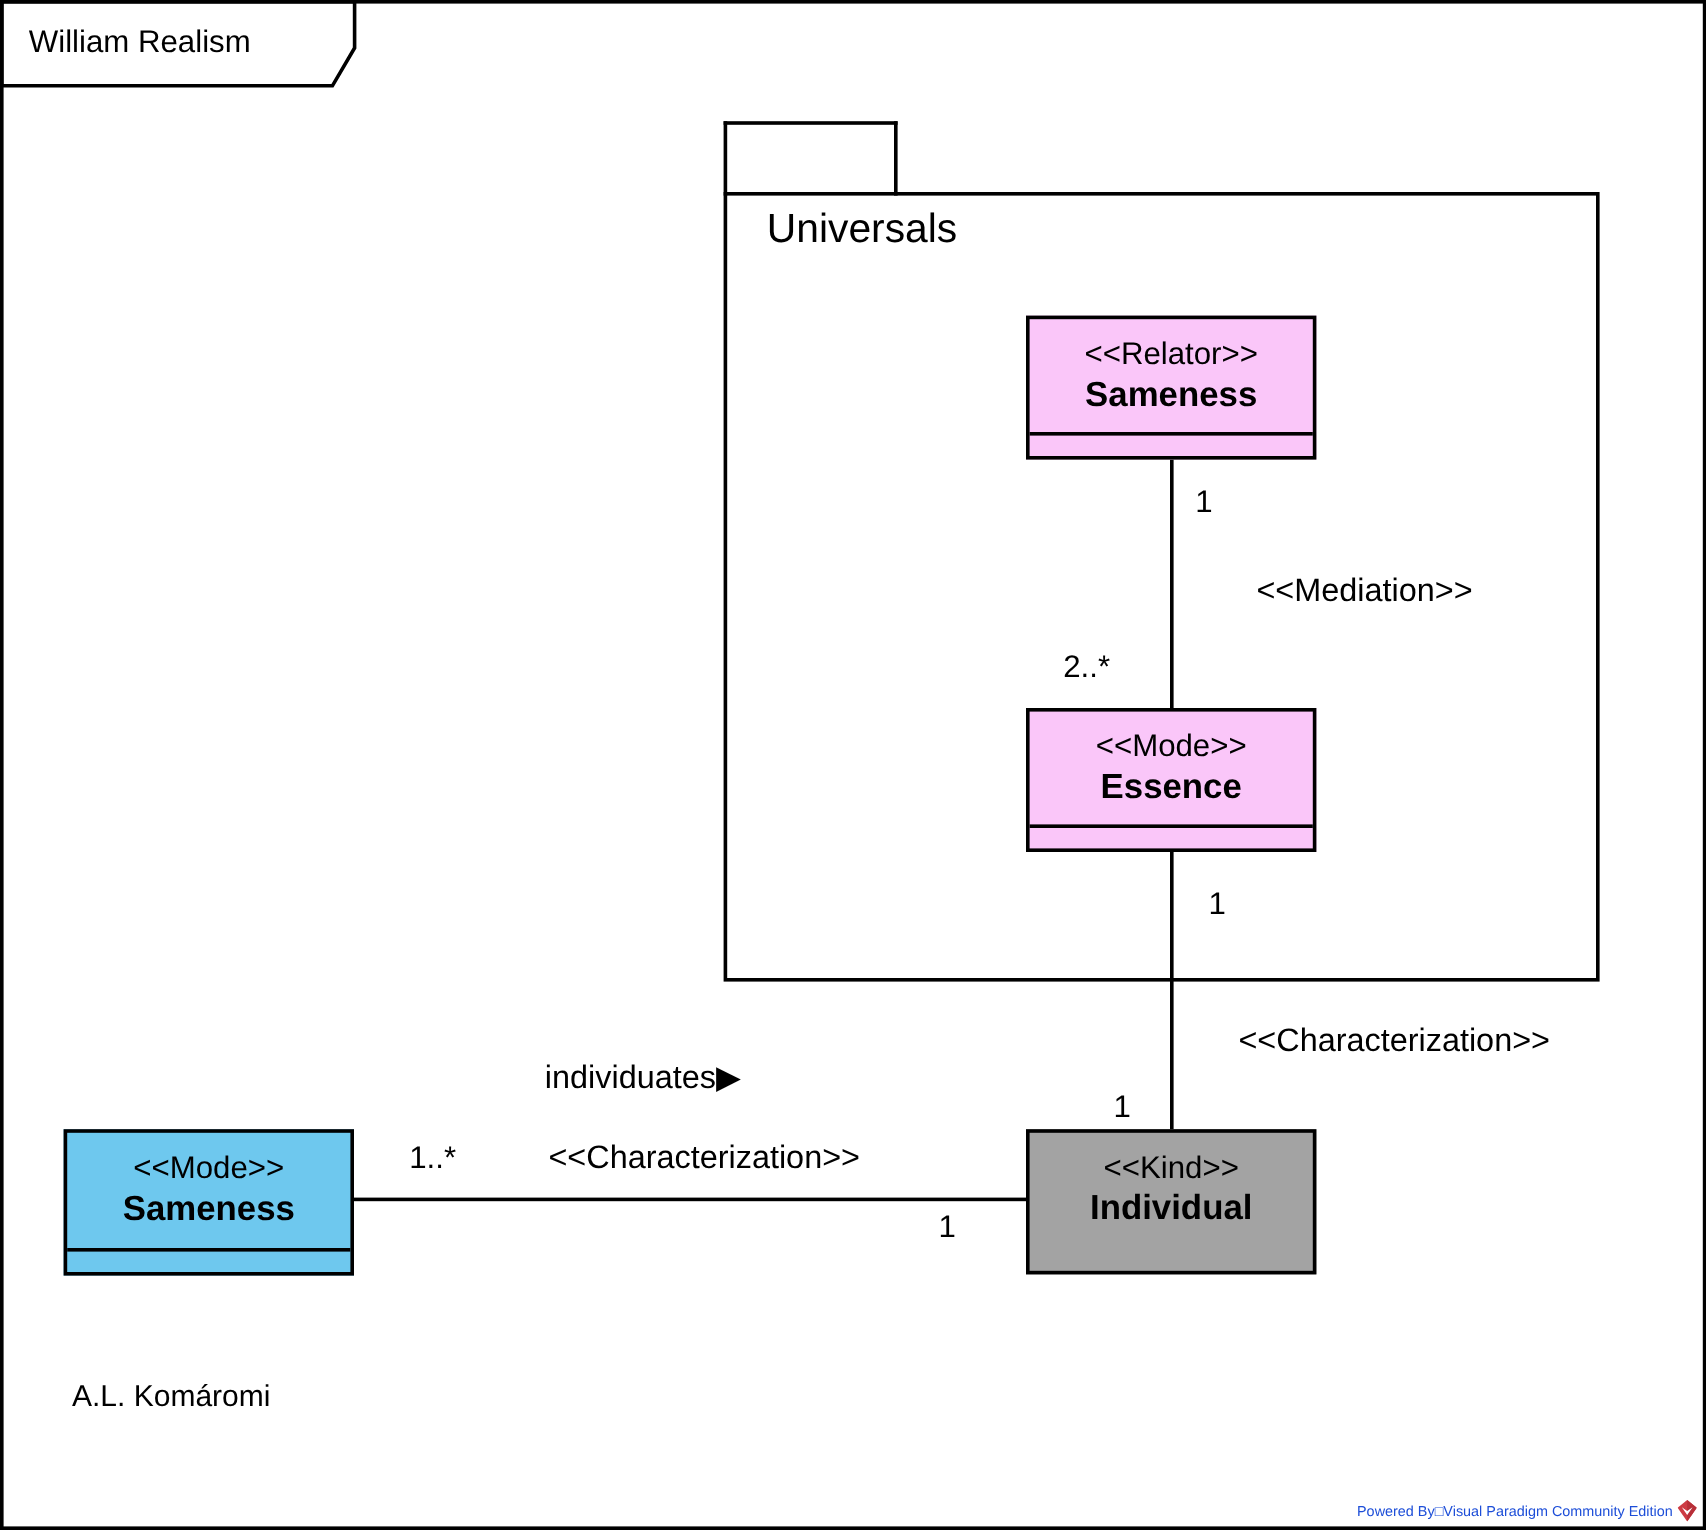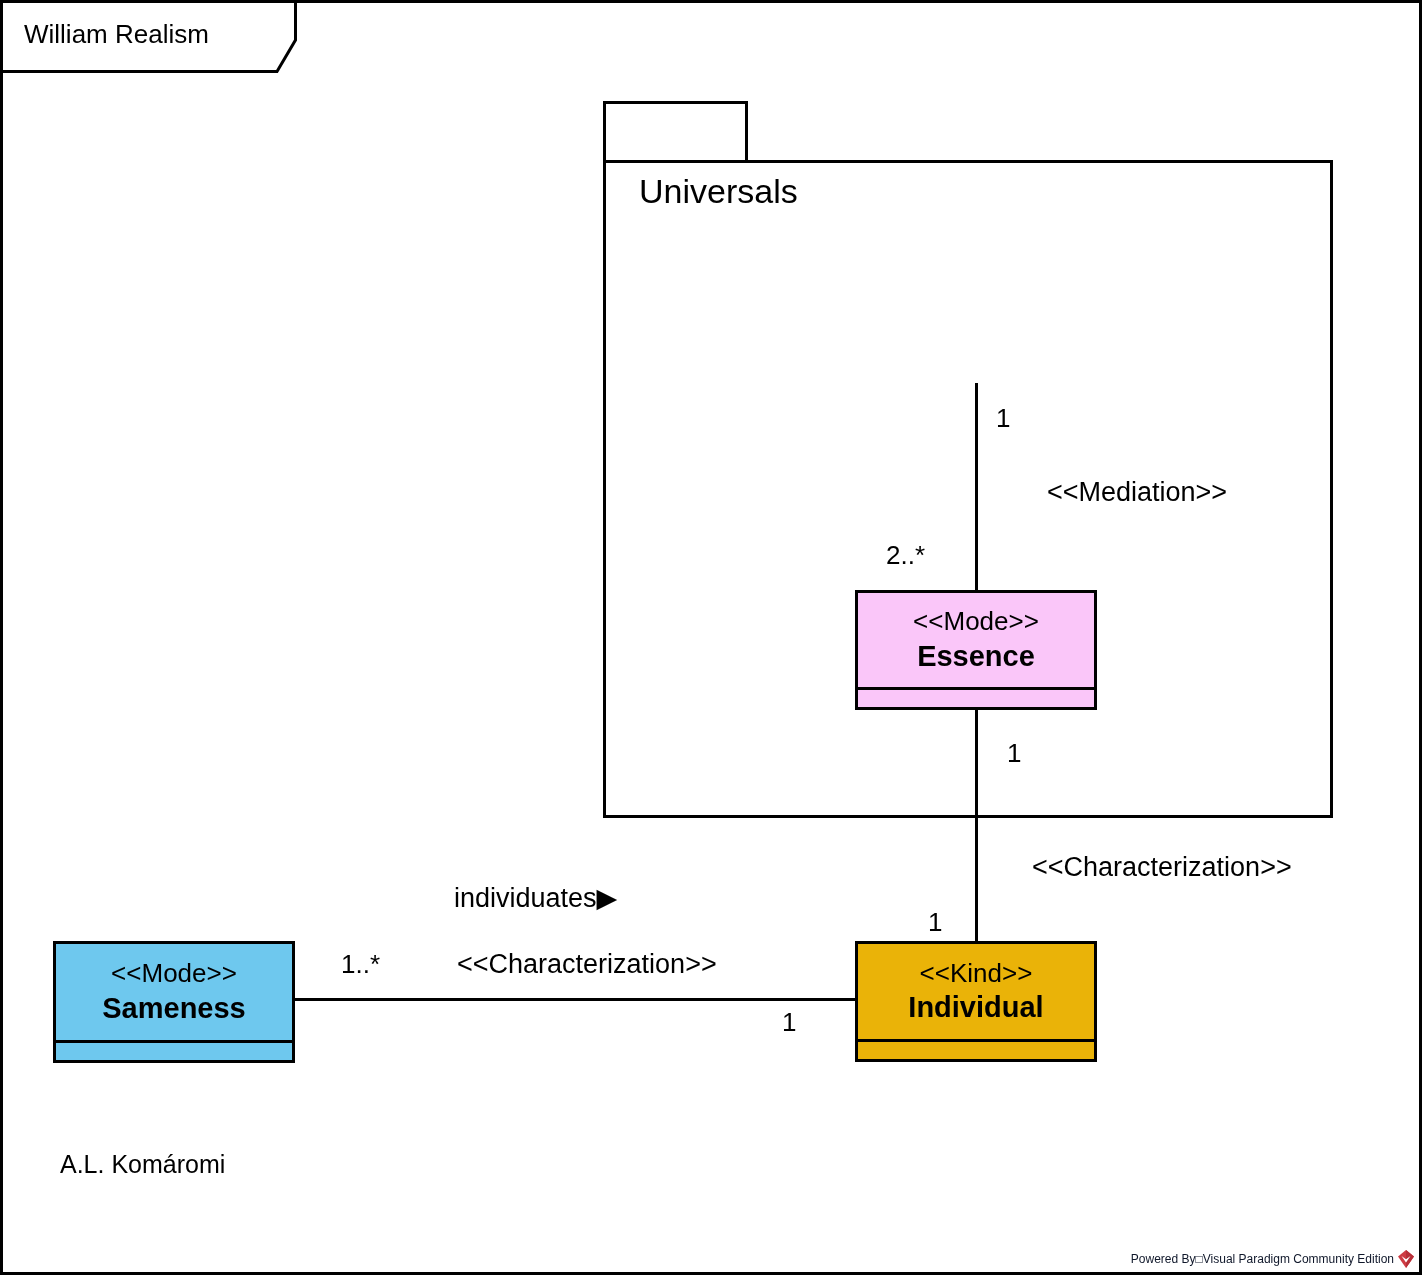--- a/index.html
+++ b/index.html
@@ -71,46 +71,53 @@
   .lbl-char-l-mult1   { left: 341px;  top: 949px; }
   .lbl-char-left      { left: 457px;  top: 949px; font-size: 27px; }
   .lbl-char-l-mult2   { left: 782px;  top: 1007px; }
   .signature {
     position: absolute; left: 60px; top: 1150px;
     font-size: 25px; white-space: nowrap;
   }
   .watermark {
     position: absolute; right: 8px; bottom: 7px;
     display: flex; align-items: center; gap: 4px;
-    font-size: 12px; color: #0f172a; white-space: nowrap;
+    font-size: 12px; color: #1d4ed8; white-space: nowrap;
   }
 </style>
 </head>
 <body>
 
 <div class="canvas">
 
   <div class="vline line-mediation"></div>
   <div class="vline line-char-right"></div>
   <div class="hline line-accident"></div>
 
   <div class="pkg-tab"></div>
   <div class="pkg-body"></div>
   <div class="pkg-label">Universals</div>
 
+  <div class="uml-class box-sameness" style="background-color: rgb(250, 198, 249);">
+    <div class="header">
+      <div class="stereotype">&lt;&lt;Relator&gt;&gt;</div>
+      <div class="classname">Sameness</div>
+    </div>
+    <div class="attrs"></div>
+  </div>
 
   <div class="uml-class box-essence" style="background-color: rgb(250, 198, 249);">
     <div class="header">
       <div class="stereotype">&lt;&lt;Mode&gt;&gt;</div>
       <div class="classname">Essence</div>
     </div>
     <div class="attrs"></div>
   </div>
 
-  <div class="uml-class box-individual" style="background-color: #eab308;">
+  <div class="uml-class box-individual" style="background-color: #a3a3a3; align-items: center;">
     <div class="header">
       <div class="stereotype">&lt;&lt;Kind&gt;&gt;</div>
       <div class="classname">Individual</div>
     </div>
     <div class="attrs"></div>
   </div>
 
   <div class="uml-class box-accident" style="background-color: rgb(110, 200, 238);">
     <div class="header">
       <div class="stereotype">&lt;&lt;Mode&gt;&gt;</div>

